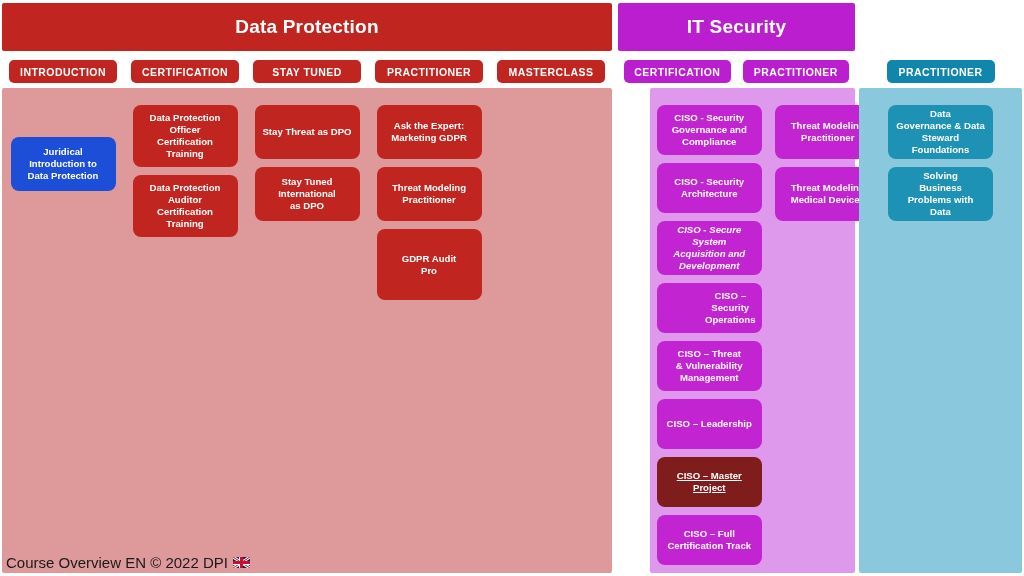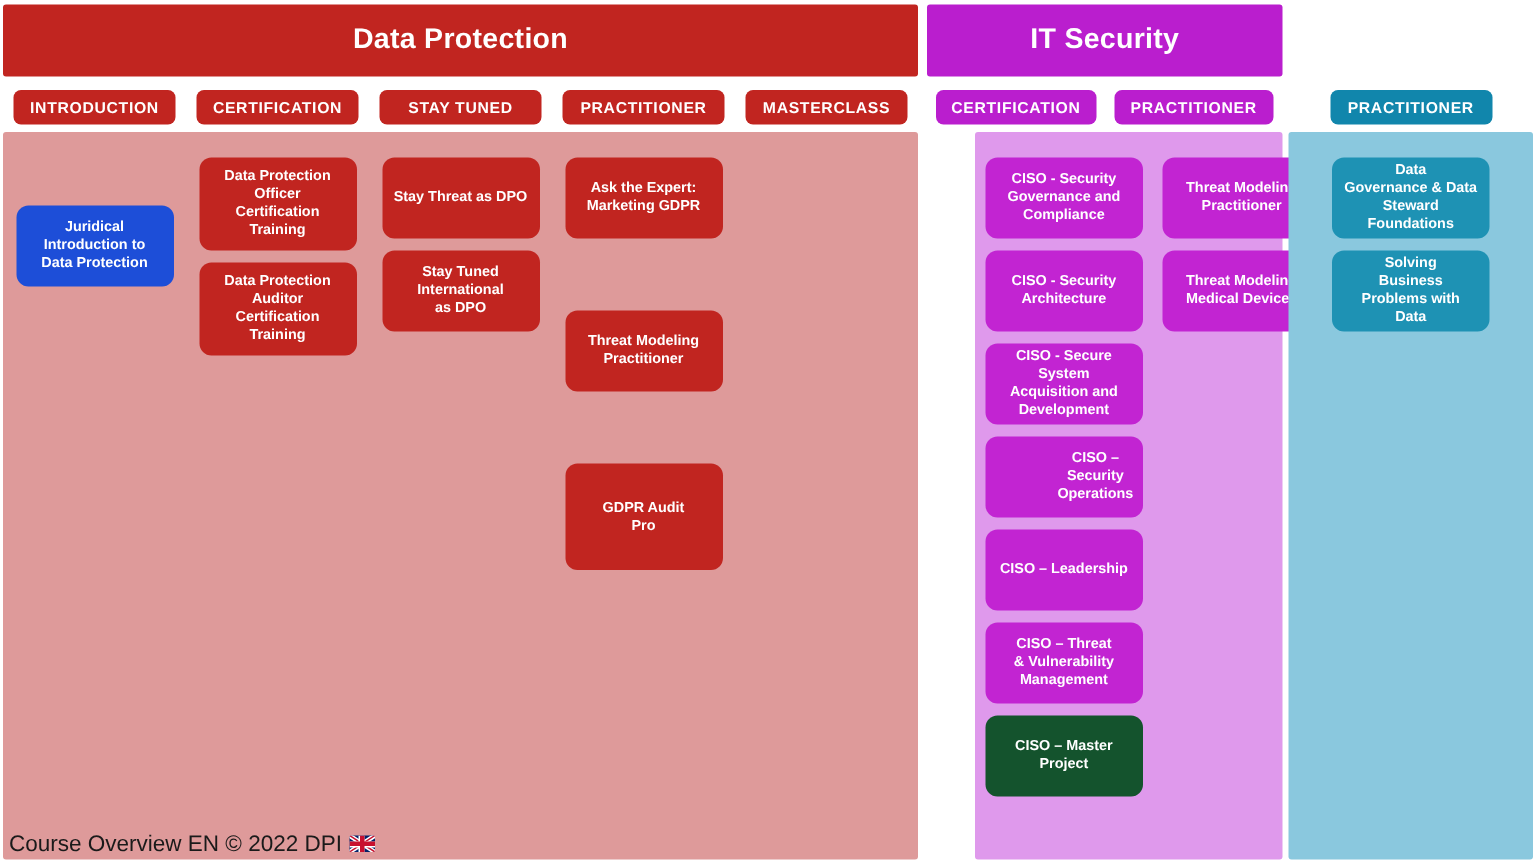--- a/index.html
+++ b/index.html
@@ -176,21 +176,21 @@
 Auditor
 Certification
 Training</div>
         </div>
         <div class="col-area" style="left: 244px; width: 122px;">
           <div class="card" style="background: rgb(193, 37, 32); height: 54px;">Stay Threat as DPO</div>
           <div class="card" style="background: rgb(193, 37, 32); height: 54px;">Stay Tuned
 International
 as DPO</div>
         </div>
-        <div class="col-area" style="left: 366px; width: 122px; gap: 40px;">
+        <div class="col-area" style="left: 366px; width: 122px;">
           <div class="card" style="background: rgb(193, 37, 32); height: 54px;">Ask the Expert:
 Marketing GDPR</div>
           <div class="card" style="background: rgb(193, 37, 32); height: 54px;">Threat Modeling
 Practitioner</div>
           <div class="card" style="background: rgb(193, 37, 32); height: 71px;">GDPR Audit
 Pro</div>
         </div>
         <div class="col-area" style="left: 488px; width: 122px;"></div>
       </div>
   </div>
@@ -205,32 +205,34 @@
           <div class="cat-chip" style="background: rgb(186, 30, 206); width: 106.5px;">PRACTITIONER</div>
         </div>
       </div>
     <div class="panel" id="pn-1" style="background: rgb(223, 153, 236); margin-left: 32px;">
         <div class="col-area" style="left: 0px; width: 118.5px;">
           <div class="card" style="background: rgb(194, 36, 210); height: 54px;">CISO - Security
 Governance and
 Compliance</div>
           <div class="card" style="background: rgb(194, 36, 210); height: 54px;">CISO - Security
 Architecture</div>
-          <div class="card" style="background: rgb(194, 36, 210); height: 54px;">CISO - Secure
+          <div class="card" style="background: rgb(194, 36, 210); height: 54px; font-style: italic;">CISO - Secure
 System
 Acquisition and
 Development</div>
           <div class="card" style="background: rgb(194, 36, 210); height: 54px; padding-left: 48px;">CISO – Security
 Operations</div>
-          <div class="card" style="background: rgb(194, 36, 210); height: 54px;">CISO – Leadership</div>
           <div class="card" style="background: rgb(194, 36, 210); height: 54px;">CISO – Threat
 &amp; Vulnerability
 Management</div>
-          <div class="card" style="background: #14532d; height: 54px;">CISO – Master
+          <div class="card" style="background: rgb(194, 36, 210); height: 54px;">CISO – Leadership</div>
+          <div class="card" style="background: #7f1d1d; height: 54px; text-decoration: underline;">CISO – Master
 Project</div>
+          <div class="card" style="background: rgb(194, 36, 210); height: 54px;">CISO – Full
+Certification Track</div>
         </div>
         <div class="col-area" style="left: 118.5px; width: 118.5px;">
           <div class="card" style="background: rgb(194, 36, 210); height: 54px;">Threat Modeling
 Practitioner</div>
           <div class="card" style="background: rgb(194, 36, 210); height: 54px;">Threat Modeling
 Medical Devices</div>
         </div>
       </div>
   </div>
 

